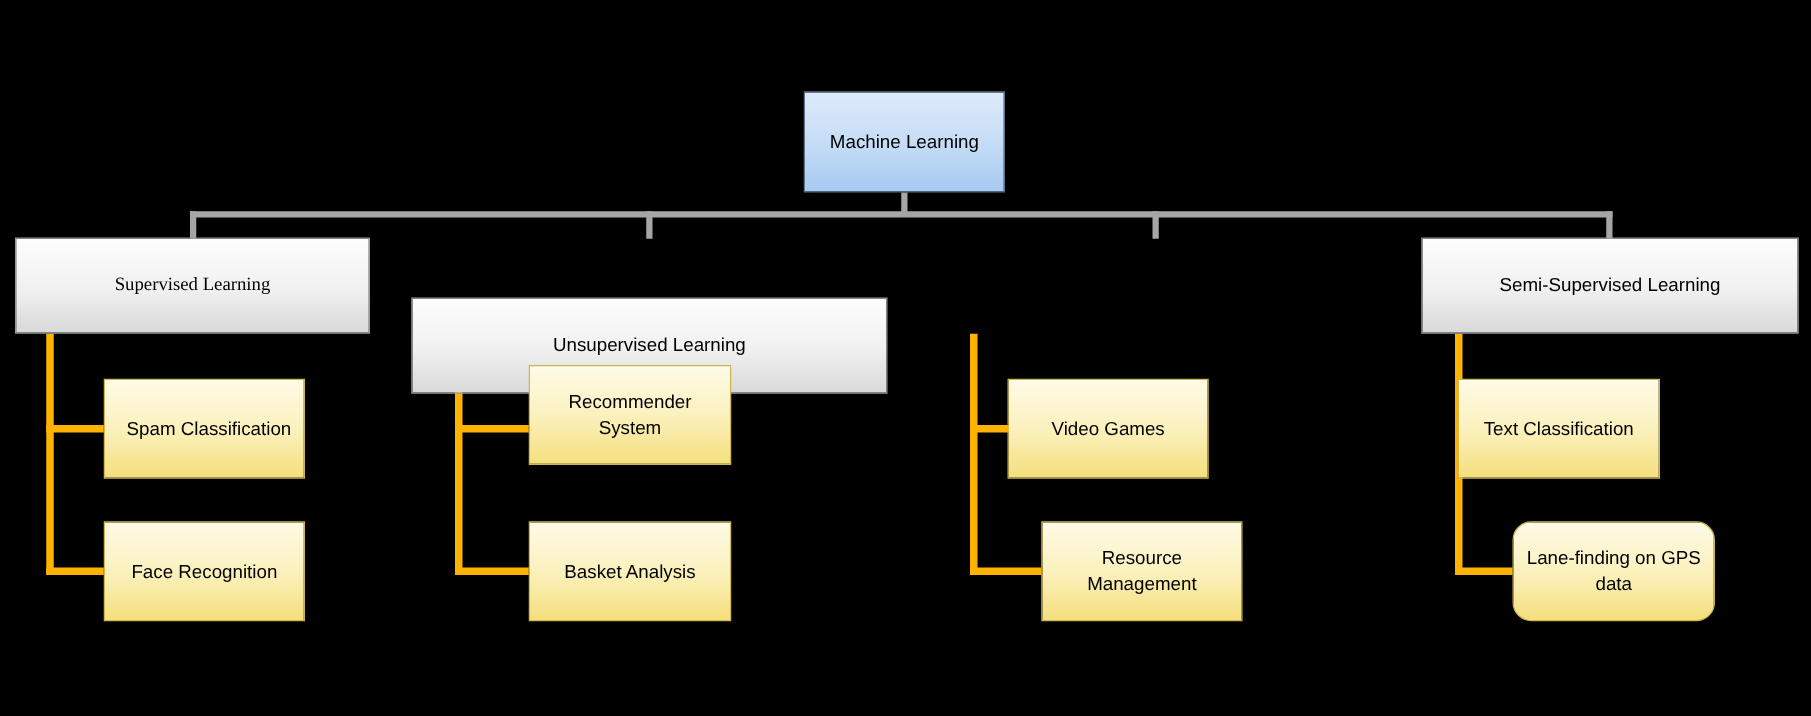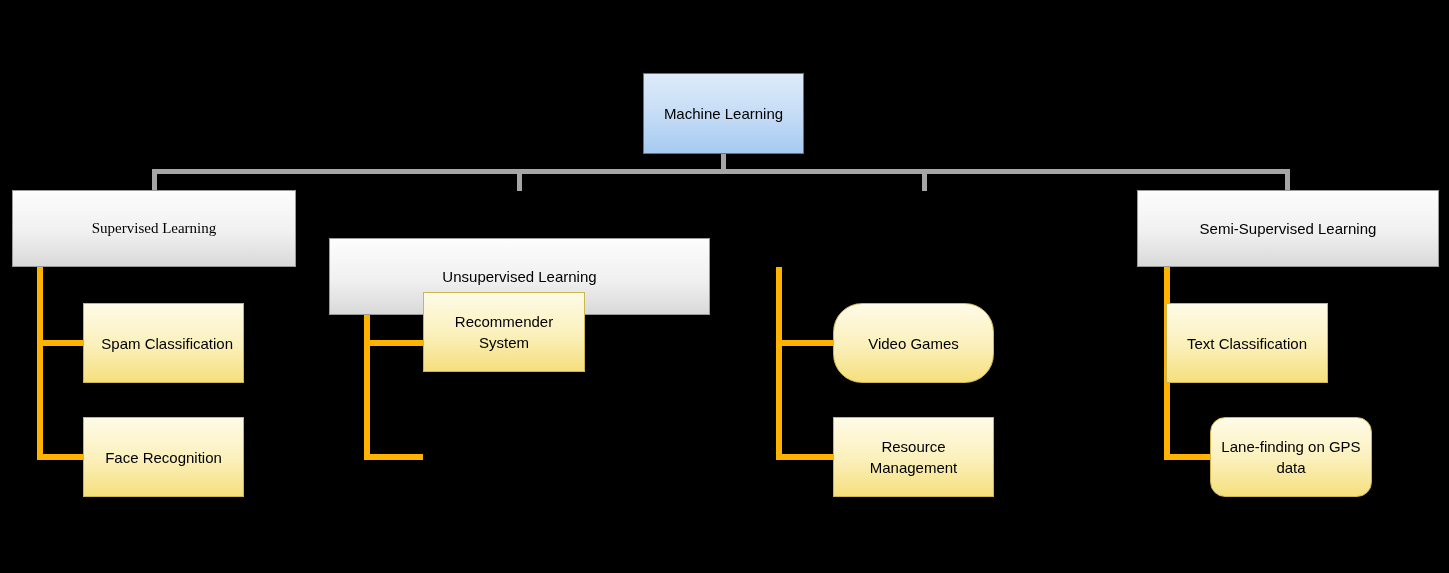--- a/index.html
+++ b/index.html
@@ -88,22 +88,25 @@
   <div class="box leaf" style="left:83px; top:303px; width:161px; height:80px;justify-content:flex-end;">
     <span>Spam Classification</span>
   </div>
   <div class="box leaf" style="left:83px; top:417px; width:161px; height:80px;justify-content:center;">
     <span>Face Recognition</span>
   </div>
 
   <div class="box leaf" style="left:423px; top:292px; width:162px; height:80px;">
     <span>Recommender System</span>
   </div>
+  <div class="box leaf" style="left:423px; top:417px; width:162px; height:80px;">
+    <span>Basket Analysis</span>
+  </div>
 
-  <div class="box leaf" style="left:833px; top:303px; width:161px; height:80px;border-radius:29px;">
+  <div class="box leaf" style="left:806px; top:303px; width:161px; height:80px;">
     <span>Video Games</span>
   </div>
   <div class="box leaf" style="left:833px; top:417px; width:161px; height:80px;">
     <span>Resource Management</span>
   </div>
 
   <div class="box leaf" style="left:1166px; top:303px; width:162px; height:80px;">
     <span>Text Classification</span>
   </div>
   <div class="box leaf" style="left:1210px; top:417px; width:162px; height:80px;border-radius:15px;">

